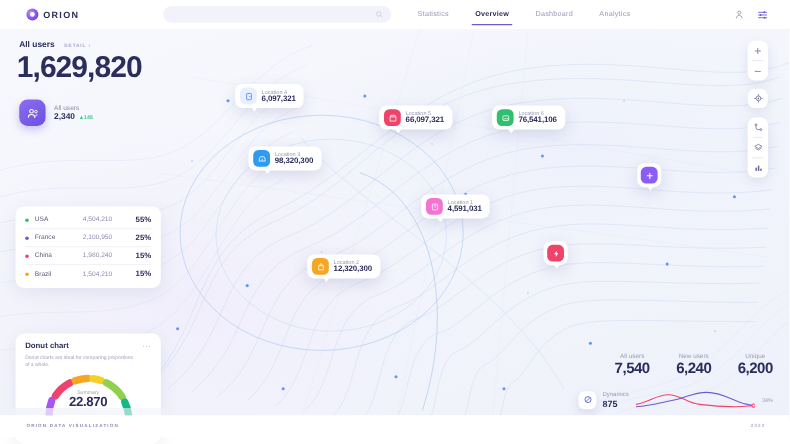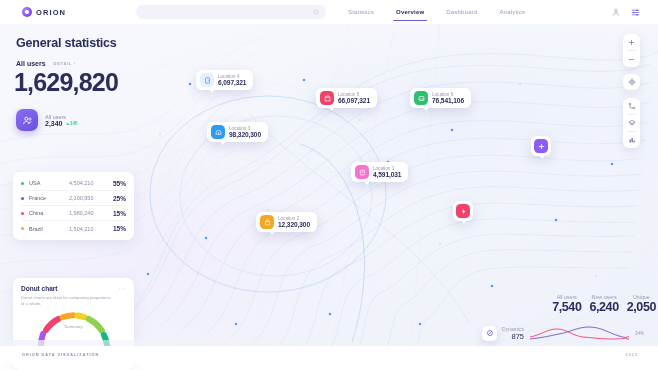--- a/index.html
+++ b/index.html
@@ -129,35 +129,35 @@
   .pin-solo .pin-body::after { left:7.5px; }
 
   
   .ctrl { position:absolute; right:18px; z-index:45; background:#fff; border-radius:6px;
           box-shadow:0 3px 10px rgba(80,85,140,.13); display:flex; flex-direction:column;
           align-items:center; }
   .ctrl-btn { width:17px; height:16px; display:flex; align-items:center; justify-content:center; cursor:pointer; }
   .ctrl-sep { width:9px; height:1px; background:#ececf4; }
 
   
-  .br-stats { position:absolute; right:2px; bottom:38px; z-index:35; display:flex; gap:8px; }
+  .br-stats { position:absolute; right:14px; bottom:38px; z-index:35; display:flex; gap:22px; }
   .brs { text-align:center; }
   .brs-l { font-size:5.3px; color:#9a9ab8; }
   .brs-v { font-size:12.5px; font-weight:700; color:#2b2d5c; letter-spacing:-.4px; }
   .dyn {
     position:absolute; right:14px; bottom:10px; z-index:35;
     display:flex; align-items:center; gap:5px;
   }
   .dyn-ico {
     width:15px; height:15px; border-radius:5px; background:#fff;
     box-shadow:0 3px 8px rgba(80,85,140,.16);
     display:flex; align-items:center; justify-content:center;
   }
   .dyn-l { font-size:5px; color:#9a9ab8; }
-  .dyn-v { font-size:7.5px; font-weight:400; color:#2b2d5c;text-align:right; }
+  .dyn-v { font-size:7.5px; font-weight:700; color:#2b2d5c; }
   .dyn-pct { font-size:4.5px; color:#9a9ab8; margin-left:1px; }
 
   
   .footer { position:absolute; left:0; bottom:0; width:658px; height:18px; background:#fff; z-index:55;
             display:flex; align-items:center; }
   .f-left { margin-left:22px; font-size:3.8px; font-weight:700; letter-spacing:1px; color:#8a8ab0; }
   .f-right { position:absolute; right:20px; font-size:3.8px; font-weight:700; letter-spacing:1px; color:#b5b5cc; }
   .footer-fade { position:absolute; left:0; bottom:18px; width:360px; height:6px;
                  background:linear-gradient(to right, rgba(240,242,250,.85), rgba(255,255,255,0)); z-index:54; }
 </style>
@@ -441,21 +441,21 @@
       <div class="brs">
         <div class="brs-l">All users</div>
         <div class="brs-v">7,540</div>
       </div>
       <div class="brs">
         <div class="brs-l">New users</div>
         <div class="brs-v">6,240</div>
       </div>
       <div class="brs">
         <div class="brs-l">Unique</div>
-        <div class="brs-v">2,050</div>
+        <div class="brs-v">6,200</div>
       </div>
     </div>
 
     <div class="dyn">
       <div class="dyn-ico">
         <svg width="8" height="8" viewBox="0 0 16 16">
           <circle cx="8" cy="8" r="5" fill="none" stroke="#4a56c9" stroke-width="1.4"></circle>
           <line x1="4.8" y1="11.2" x2="11.2" y2="4.8" stroke="#4a56c9" stroke-width="1.4"></line>
         </svg>
       </div>
@@ -466,21 +466,20 @@
       <svg width="100" height="18" viewBox="0 0 100 18">
         <path d="M1 13 C 12 11, 18 5, 28 5 C 38 5, 44 12, 54 13 C 66 14, 72 15, 84 15 C 92 15, 96 14, 99 14" fill="none" stroke="#f0436b" stroke-width="0.9"></path>
         <path d="M1 15 C 12 14, 20 12, 30 10 C 42 8, 48 3, 60 3 C 72 3, 80 9, 90 12 C 94 13, 97 14, 99 14" fill="none" stroke="#6d5bd0" stroke-width="0.9"></path>
         <circle cx="99" cy="14" r="1.4" fill="#fff" stroke="#f0436b" stroke-width="0.9"></circle>
       </svg>
       <span class="dyn-pct">34%</span>
     </div>
   </div>
 
   <div class="left-panel">
-    <div class="title">General statistics</div>
 
     <div class="allusers-row">
       <span class="allusers-lbl">All users</span>
       <span class="detail-lnk">
         <span>DETAIL</span>
         <span>›</span>
       </span>
     </div>
 
     <div class="bignum">1,629,820</div>
@@ -544,20 +543,21 @@
           <g fill="none" stroke-width="7" stroke-linecap="round">
             <path d="M8 42 A 38 38 0 0 1 10.5 28.5" stroke="#a855f7"></path>
             <path d="M14 24 A 38 38 0 0 1 28 11.5" stroke="#f0426e"></path>
             <path d="M33 9.5 A 38 38 0 0 1 45 7.2" stroke="#f5a623"></path>
             <path d="M50 7.6 A 38 38 0 0 1 58 9.4" stroke="#f2d024"></path>
             <path d="M63 11.5 A 38 38 0 0 1 78 25" stroke="#8fd14f"></path>
             <path d="M80.5 30 A 38 38 0 0 1 84 42" stroke="#12b886"></path>
           </g>
         </svg>
         <div class="g-sum">Summary</div>
+        <div class="g-val">22.870</div>
       </div>
 
       <div class="legend">
         <span class="lg">
             <i style="background:#a855f7"></i>
             <span>Parametr 1</span>
           </span>
         <span class="lg">
             <i style="background:#f5a623"></i>
             <span>Parametr 3</span>

